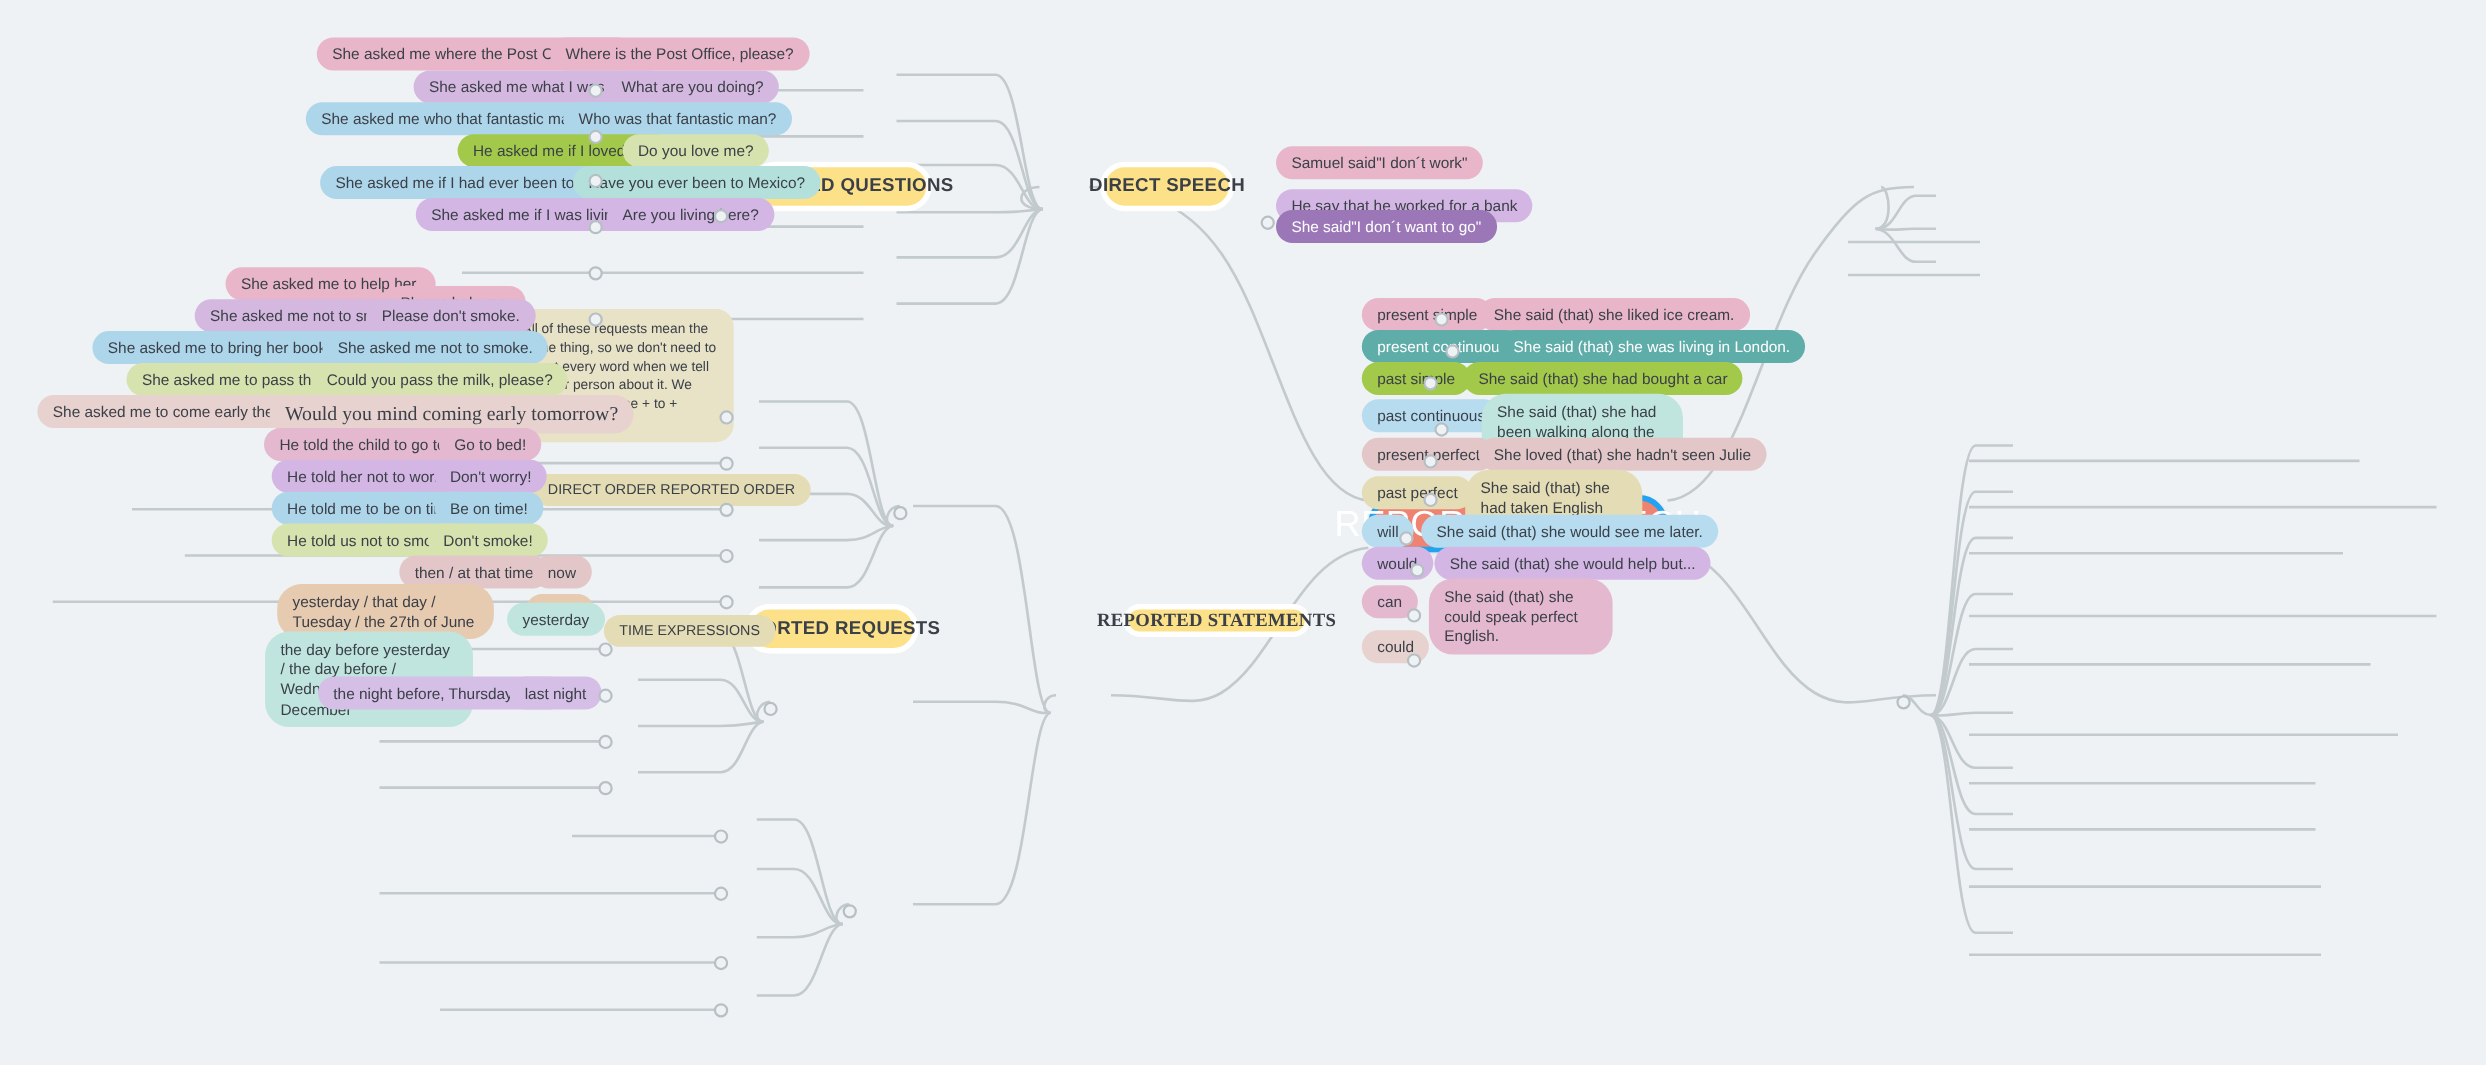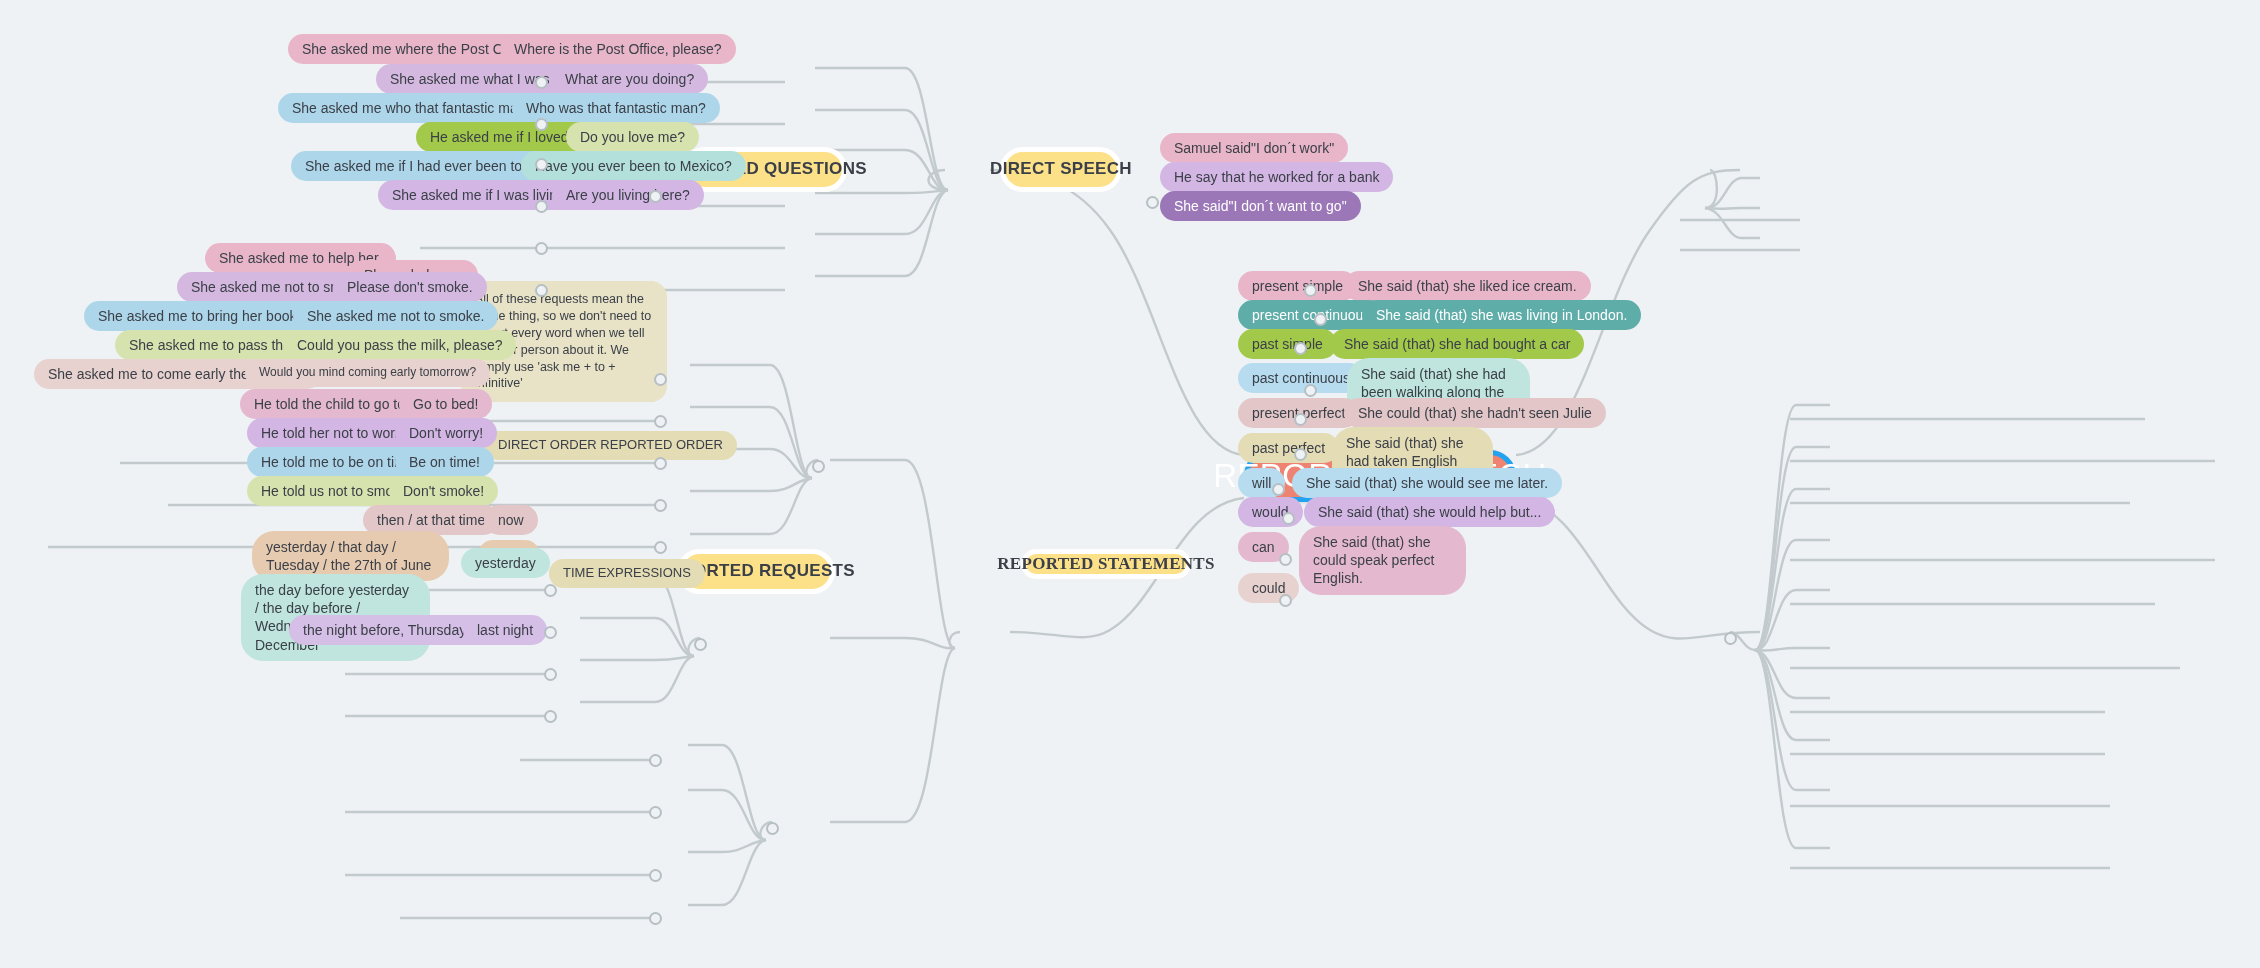--- a/index.html
+++ b/index.html
@@ -216,39 +216,39 @@
   <div class="node c-green" style="left:416px;top:122px;font-size:14px;padding:6px 14px;">He asked me if I loved him.</div>
   <div class="node c-greenpale" style="left:566px;top:122px;font-size:14px;padding:6px 14px;">Do you love me?</div>
 
   <div class="node c-blue" style="left:291px;top:151px;font-size:14px;padding:6px 14px;">She asked me if I had ever been to Mexico</div>
   <div class="node c-teal" style="left:521px;top:151px;font-size:14px;padding:6px 14px;">Have you ever been to Mexico?</div>
 
   <div class="node c-lilac" style="left:378px;top:180px;font-size:14px;padding:6px 14px;">She asked me if I was living here.</div>
   <div class="node c-lilac" style="left:552px;top:180px;font-size:14px;padding:6px 14px;">Are you living here?</div>
 
   <div class="node c-pink" style="left:1160px;top:133px;font-size:14px;padding:6px 14px;">Samuel said"I don´t work"</div>
-  <div class="node c-lilac" style="left:1160px;top:162px;font-size:14px;padding:6px 14px;text-align:right;">He say that he worked for a bank</div>
+  <div class="node c-lilac" style="left:1160px;top:172px;font-size:14px;padding:6px 14px;text-align:right;">He say that he worked for a bank</div>
   <div class="node c-violet" style="left:1160px;top:191px;font-size:14px;padding:6px 14px;">She said"I don´t want to go"</div>
 
   <div class="note" style="position:absolute;left:461px;top:281px;width:178px;font-size:12.5px;">All of these requests mean the same thing, so we don't need to report every word when we tell another person about it.   We simply use 'ask me + to + infinitive'</div>
 
   <div class="node c-pink" style="left:205px;top:243px;font-size:14px;padding:6px 14px;">She asked me to help her.</div>
   <div class="node c-pink" style="left:350px;top:260px;font-size:14px;padding:6px 14px;">Please help me.</div>
 
   <div class="node c-purple" style="left:177px;top:272px;font-size:14px;padding:6px 14px;">She asked me not to smoke.</div>
   <div class="node c-purple" style="left:333px;top:272px;font-size:14px;padding:6px 14px;">Please don't smoke.</div>
 
   <div class="node c-blue" style="left:84px;top:301px;font-size:14px;padding:6px 14px;">She asked me to bring her book that night.</div>
   <div class="node c-blue" style="left:293px;top:301px;font-size:14px;padding:6px 14px;">She asked me not to smoke.</div>
 
   <div class="node c-greenpale" style="left:115px;top:330px;font-size:14px;padding:6px 14px;">She asked me to pass the milk.</div>
   <div class="node c-greenpale" style="left:283px;top:330px;font-size:14px;padding:6px 14px;">Could you pass the milk, please?</div>
 
   <div class="node c-blush" style="left:34px;top:359px;font-size:14px;padding:6px 14px;">She asked me to come early the next day.</div>
-  <div class="node c-blush" style="left:245px;top:359px;font-size:12px;padding:6px 14px;">Would you mind coming early tomorrow?</div>
+  <div class="node c-blush" style="left:245px;top:359px;font-size:18px;padding:6px 14px;font-family:Liberation Serif, serif;">Would you mind coming early tomorrow?</div>
 
   <div class="node topic" style="left:484px;top:431px;font-size:13px;padding:6px 14px;">DIRECT ORDER REPORTED ORDER</div>
 
   <div class="node c-mauve" style="left:240px;top:389px;font-size:14px;padding:6px 14px;">He told the child to go to bed</div>
   <div class="node c-mauve" style="left:399px;top:389px;font-size:14px;padding:6px 14px;">Go to bed!</div>
 
   <div class="node c-lilac" style="left:247px;top:418px;font-size:14px;padding:6px 14px;">He told her not to worry.</div>
   <div class="node c-lilac" style="left:395px;top:418px;font-size:14px;padding:6px 14px;">Don't worry!</div>
 
   <div class="node c-blue" style="left:247px;top:447px;font-size:14px;padding:6px 14px;">He told me to be on time.</div>
@@ -277,21 +277,21 @@
   <div class="node c-tealdark" style="left:1238px;top:300px;font-size:14px;padding:6px 14px;">present continuous</div>
   <div class="node c-tealdark" style="left:1362px;top:300px;font-size:14px;padding:6px 14px;">She said (that) she was living in London.</div>
 
   <div class="node c-green" style="left:1238px;top:329px;font-size:14px;padding:6px 14px;">past simple</div>
   <div class="node c-green" style="left:1330px;top:329px;font-size:14px;padding:6px 14px;">She said (that) she had bought a car</div>
 
   <div class="node c-blue2" style="left:1238px;top:363px;font-size:14px;padding:6px 14px;">past continuous</div>
   <div class="node c-mint wrap" style="left:1347px;top:358px;width:183px;font-size:14px;padding:7px 14px;">She said (that) she had been walking along the street.</div>
 
   <div class="node c-rose" style="left:1238px;top:398px;font-size:14px;padding:6px 14px;">present perfect</div>
-  <div class="node c-rose" style="left:1344px;top:398px;font-size:14px;padding:6px 14px;">She could (that) she hadn't seen Julie</div>
+  <div class="node c-rose" style="left:1344px;top:398px;font-size:14px;padding:6px 14px;">She loved (that) she hadn't seen Julie</div>
 
   <div class="node c-khaki" style="left:1238px;top:433px;font-size:14px;padding:6px 14px;">past perfect</div>
   <div class="node c-khaki wrap" style="left:1332px;top:427px;width:161px;font-size:14px;padding:7px 14px;">She said (that) she had taken English lessons before.</div>
 
   <div class="node c-blue2" style="left:1238px;top:468px;font-size:14px;padding:6px 14px;text-align:right;">will</div>
   <div class="node c-blue2" style="left:1292px;top:468px;font-size:14px;padding:6px 14px;">She said (that) she would see me later.</div>
 
   <div class="node c-lilac" style="left:1238px;top:497px;font-size:14px;padding:6px 14px;">would</div>
   <div class="node c-lilac" style="left:1304px;top:497px;font-size:14px;padding:6px 14px;">She said (that) she would help but...</div>
 

